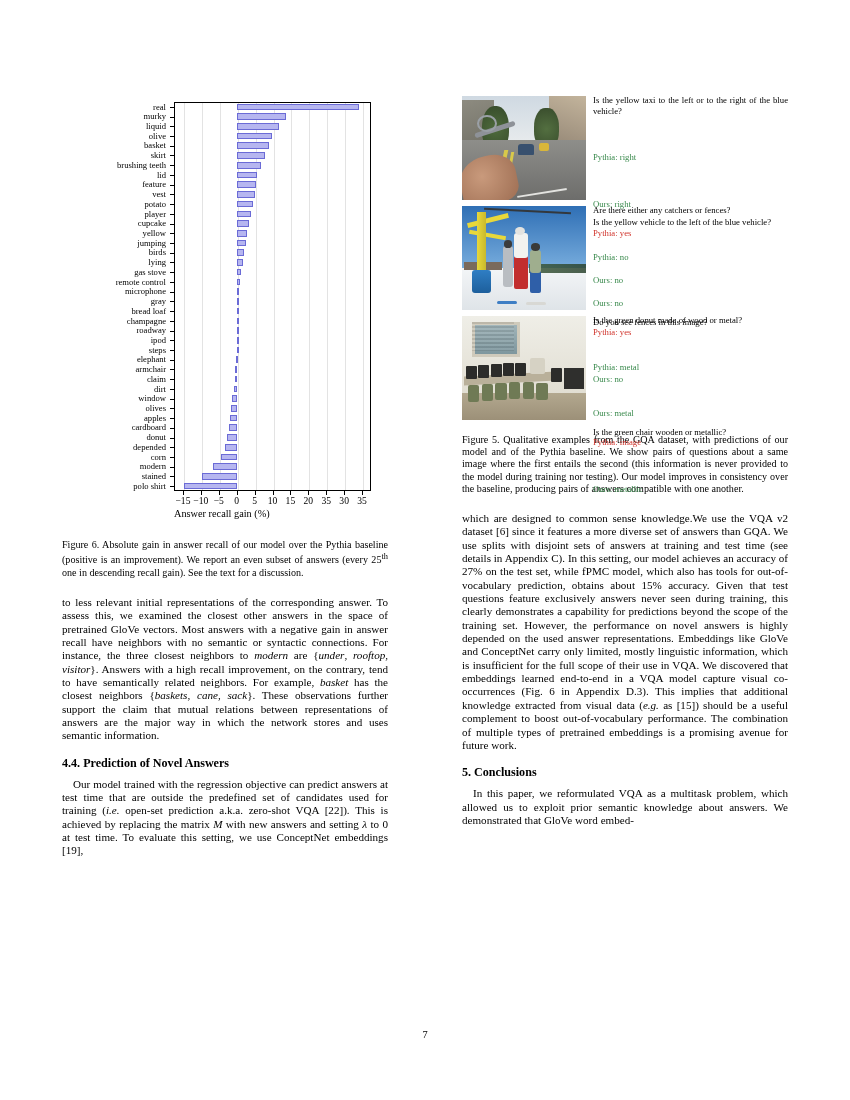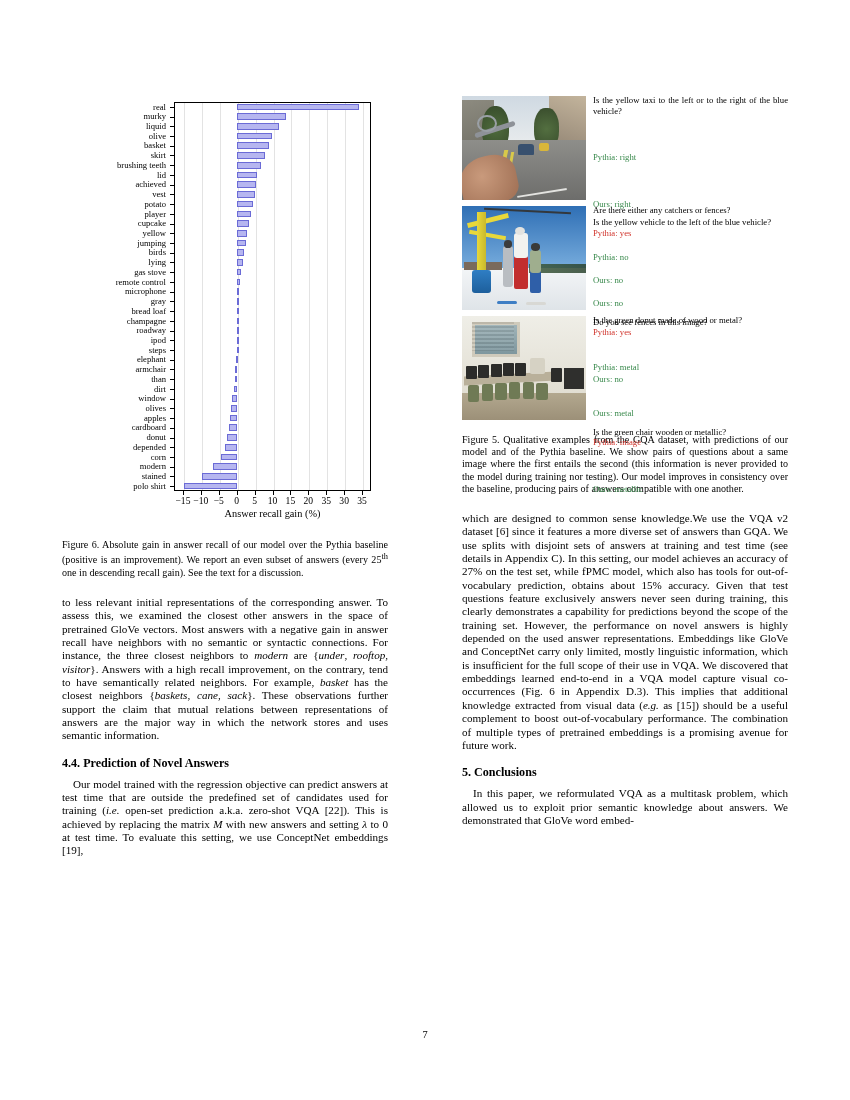--- a/index.html
+++ b/index.html
@@ -54,21 +54,21 @@
   }
   .xaxis{
     position:absolute;left:112px;top:395px;width:197px;height:20px;
   }
   .xtick{position:absolute;top:0;width:1px;height:3.5px;background:#000;}
   .xtlab{
     position:absolute;top:5px;font-size:9.6px;line-height:10px;
     transform:translateX(-50%);white-space:nowrap;
   }
   .xtitle{
-    position:absolute;left:112px;top:412px;width:197px;text-align:center;
+    position:absolute;left:112px;top:412px;width:197px;text-align:left;
     font-size:10.3px;
   }
 
   
   #figure5{position:relative;width:326px;}
   .qa-row{position:relative;height:107px;margin-bottom:3px;}
   .qa-img{
     position:absolute;left:0;top:0;width:124px;height:104px;
     overflow:hidden;border:0px;
   }
@@ -209,21 +209,21 @@
             <div class="ylab" style="top: 29.7375px;">olive</div>
             <div class="ytick" style="top: 34.0375px;"></div>
             <div class="ylab" style="top: 39.4625px;">basket</div>
             <div class="ytick" style="top: 43.7625px;"></div>
             <div class="ylab" style="top: 49.1875px;">skirt</div>
             <div class="ytick" style="top: 53.4875px;"></div>
             <div class="ylab" style="top: 58.9125px;">brushing teeth</div>
             <div class="ytick" style="top: 63.2125px;"></div>
             <div class="ylab" style="top: 68.6375px;">lid</div>
             <div class="ytick" style="top: 72.9375px;"></div>
-            <div class="ylab" style="top: 78.3625px;">achieved</div>
+            <div class="ylab" style="top: 78.3625px;">feature</div>
             <div class="ytick" style="top: 82.6625px;"></div>
             <div class="ylab" style="top: 88.0875px;">vest</div>
             <div class="ytick" style="top: 92.3875px;"></div>
             <div class="ylab" style="top: 97.8125px;">potato</div>
             <div class="ytick" style="top: 102.112px;"></div>
             <div class="ylab" style="top: 107.537px;">player</div>
             <div class="ytick" style="top: 111.837px;"></div>
             <div class="ylab" style="top: 117.263px;">cupcake</div>
             <div class="ytick" style="top: 121.562px;"></div>
             <div class="ylab" style="top: 126.987px;">yellow</div>
@@ -249,21 +249,21 @@
             <div class="ylab" style="top: 224.237px;">roadway</div>
             <div class="ytick" style="top: 228.537px;"></div>
             <div class="ylab" style="top: 233.962px;">ipod</div>
             <div class="ytick" style="top: 238.262px;"></div>
             <div class="ylab" style="top: 243.687px;">steps</div>
             <div class="ytick" style="top: 247.987px;"></div>
             <div class="ylab" style="top: 253.412px;">elephant</div>
             <div class="ytick" style="top: 257.712px;"></div>
             <div class="ylab" style="top: 263.137px;">armchair</div>
             <div class="ytick" style="top: 267.438px;"></div>
-            <div class="ylab" style="top: 272.862px;">than</div>
+            <div class="ylab" style="top: 272.862px;">claim</div>
             <div class="ytick" style="top: 277.162px;"></div>
             <div class="ylab" style="top: 282.587px;">dirt</div>
             <div class="ytick" style="top: 286.887px;"></div>
             <div class="ylab" style="top: 292.312px;">window</div>
             <div class="ytick" style="top: 296.613px;"></div>
             <div class="ylab" style="top: 302.037px;">olives</div>
             <div class="ytick" style="top: 306.337px;"></div>
             <div class="ylab" style="top: 311.762px;">apples</div>
             <div class="ytick" style="top: 316.062px;"></div>
             <div class="ylab" style="top: 321.487px;">cardboard</div>

